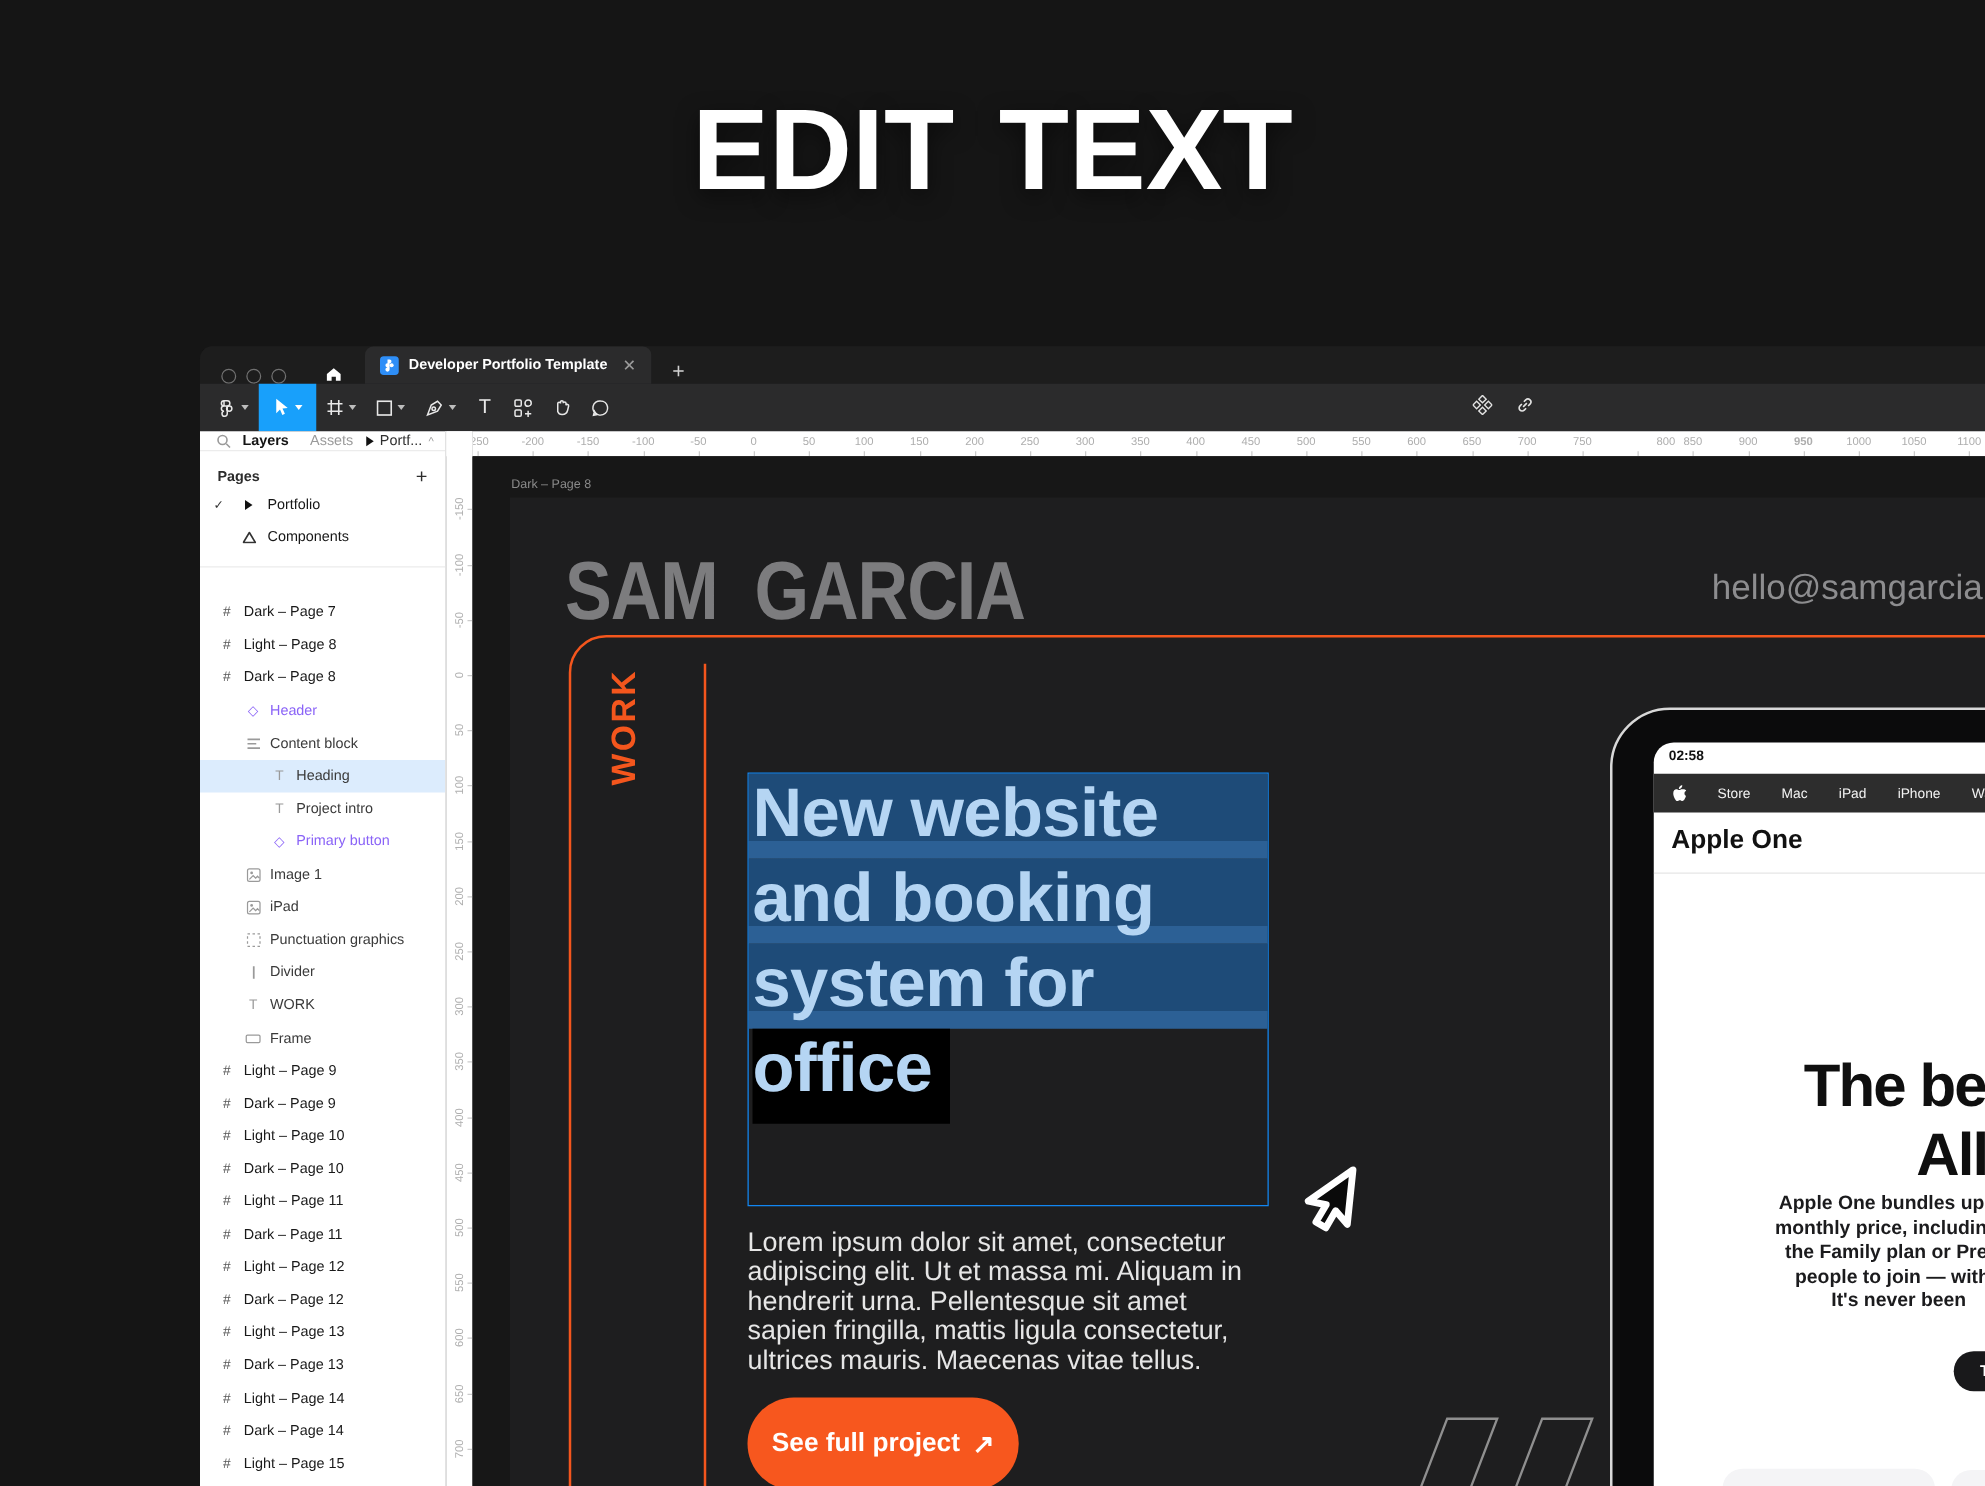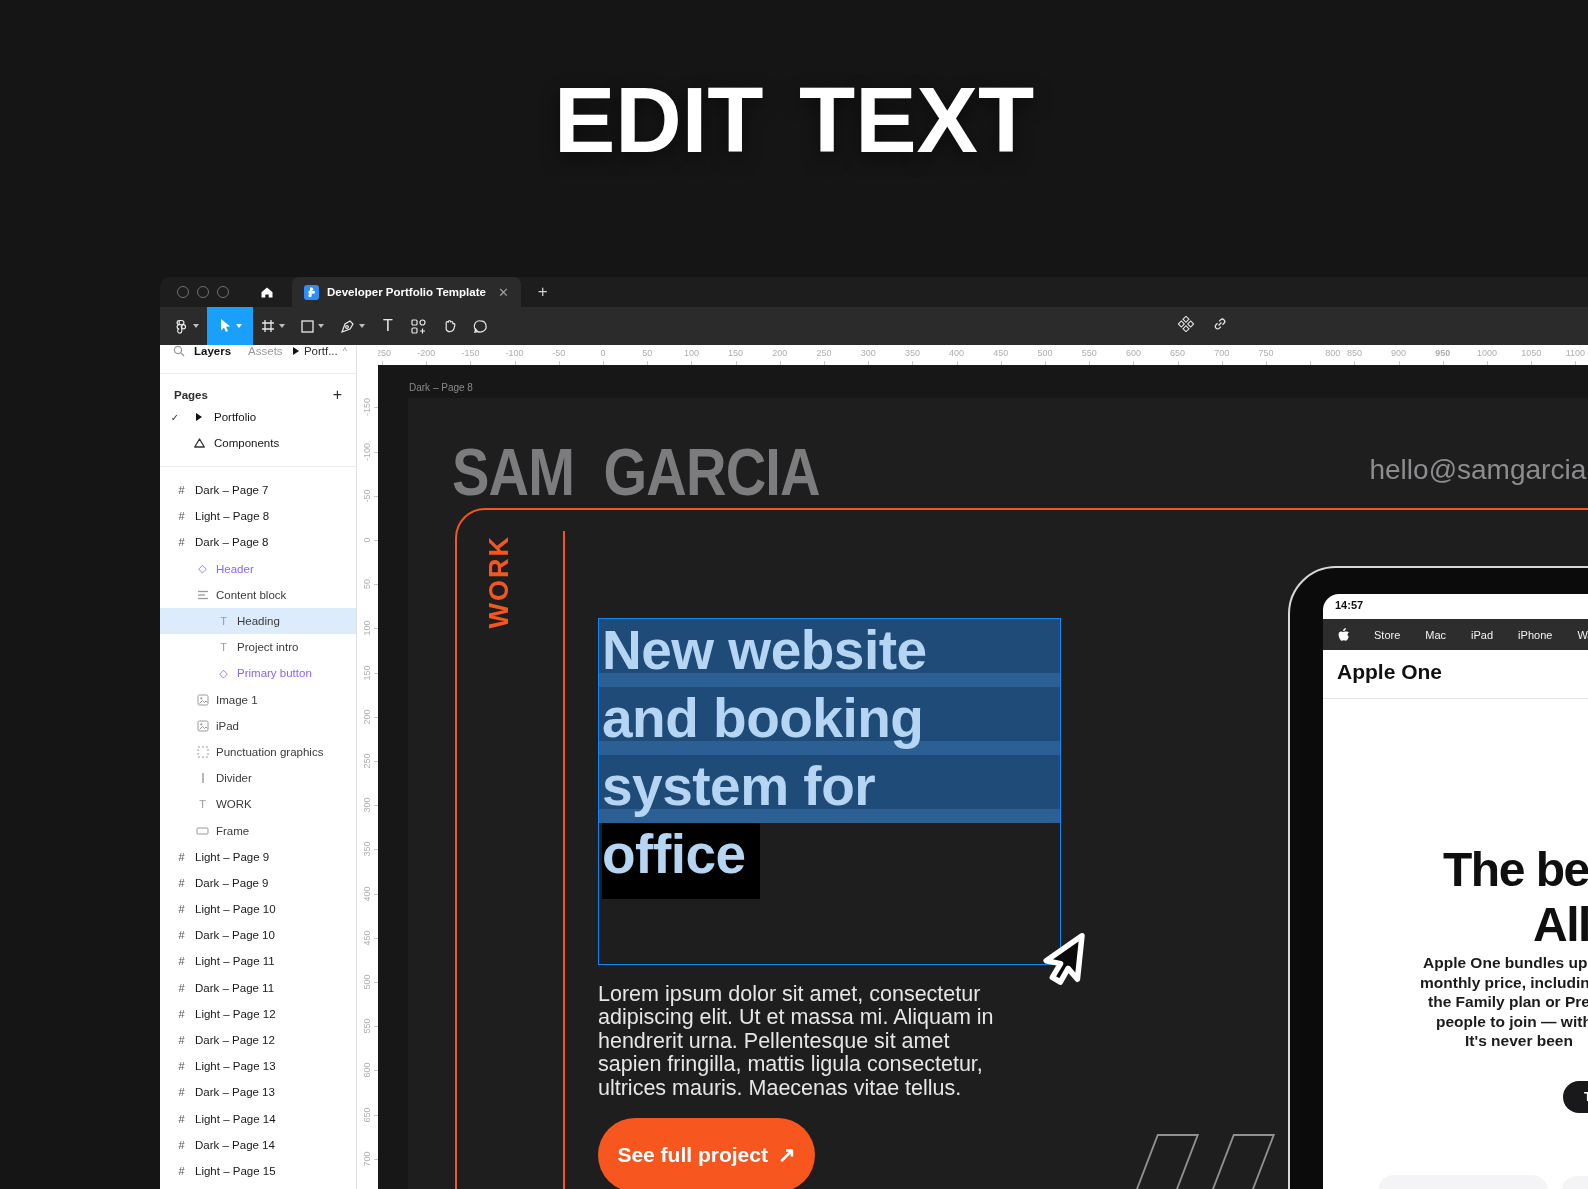--- a/index.html
+++ b/index.html
@@ -9,21 +9,21 @@
 
   
   .hero{position:absolute;left:0;top:68px;width:100%;text-align:center;
         font-size:92px;font-weight:900;letter-spacing:0px;word-spacing:10px;color:#fff;
         text-shadow:0 6px 18px rgba(0,0,0,.5)}
 
   
   .window{position:absolute;left:160px;top:277px;right:0;bottom:0;background:#1d1d1d;
           border-top-left-radius:10px;overflow:hidden}
   .titlebar{position:absolute;left:0;top:0;right:0;height:30px;background:#1d1d1d;
-            display:flex;align-items:center}
+            display:flex;align-items:flex-end}
   .traffic{display:flex;gap:8px;margin-left:17px}
   .light{width:12px;height:12px;border:1.5px solid #707070;border-radius:50%}
   .home-btn{margin-left:30px;display:flex;align-items:center}
   .tab{margin-left:17px;height:30px;background:#2b2b2c;display:flex;align-items:center;
        padding:0 12px;gap:8px;border-radius:7px 7px 0 0}
   .tab-icon{width:15px;height:15px;border-radius:3px;background:#2e8ef7;display:flex;
             align-items:center;justify-content:center}
   .tab-title{font-size:11.5px;font-weight:700;color:#fff;white-space:nowrap}
   .tab-close{color:#9b9b9b;font-size:13px;line-height:1;margin-left:4px}
   .newtab{color:#d0d0d0;font-size:17px;font-weight:400;margin-left:17px}
@@ -32,21 +32,21 @@
            display:flex;align-items:center}
   .tool{height:38px;display:flex;align-items:center;justify-content:center;padding:0 8px;gap:4px}
   .tool.active{background:#18a0fb}
   .chev{width:0;height:0;border-left:3.5px solid transparent;border-right:3.5px solid transparent;
         border-top:4px solid #bdbdbd}
   .tb-right{position:absolute;right:360px;top:0;height:38px;display:flex;align-items:center;gap:18px}
 
   
   .sidebar{position:absolute;left:0;top:68px;width:197px;bottom:0;background:#fff;
            border-right:1px solid #e2e2e2;font-size:11.5px;overflow:hidden}
-  .sb-head{height:29px;border-bottom:1px solid #ececec;display:flex;align-items:flex-start}
+  .sb-head{height:16px;border-bottom:1px solid #ececec;display:flex;align-items:center}
   .sb-search{margin-left:13px;display:flex}
   .sb-layers{margin-left:9px;font-weight:700;color:#141414}
   .sb-assets{margin-left:17px;color:#9a9a9a}
   .sb-pagetab{margin-left:auto;margin-right:9px;display:flex;align-items:center;gap:5px;color:#2f2f2f}
   .caret-r{width:0;height:0;border-top:4px solid transparent;border-bottom:4px solid transparent;
            border-left:6px solid #111}
   .caret-up{color:#9a9a9a;font-size:9px}
   .pages-head{margin:12px 14px 0 14px;display:flex;justify-content:space-between;align-items:center}
   .pages-lbl{font-weight:700;color:#2c2c2c}
   .plus{color:#2c2c2c;font-size:16px;font-weight:400}
@@ -82,21 +82,21 @@
 
   .sam{position:absolute;left:44px;top:36px;font-size:66px;font-weight:700;color:#7c7c7e;
        transform:scaleX(.85);transform-origin:0 0;white-space:pre;letter-spacing:-1px}
   .email{position:absolute;right:-6px;top:56px;font-size:28px;color:#8d8d8f;font-weight:500;white-space:nowrap}
   .o-frame{position:absolute;left:47px;top:110px;width:1560px;height:1160px;
            border:2px solid #f4561d;border-radius:30px}
   .o-divider{position:absolute;left:155px;top:133px;width:2px;height:1060px;background:#f4561d}
   .work{position:absolute;left:76px;top:137px;writing-mode:vertical-rl;transform:rotate(180deg);
         font-size:27px;font-weight:700;color:#f4561d;letter-spacing:2px}
 
-  .h-box{position:absolute;left:190px;top:220px;width:463px;height:347px;border:1.5px solid #1286f2}
+  .h-box{position:absolute;left:190px;top:220px;width:417px;height:347px;border:1.5px solid #1286f2}
   .h-line{height:68px;line-height:63px;font-size:55px;font-weight:700;color:#b5d5f3;
           letter-spacing:-.5px;padding-left:3px;white-space:nowrap;
           background:linear-gradient(180deg,#1e4b78 0,#1e4b78 54px,#2c6095 54px,#2c6095 68px)}
   .h-line.last{background:none}
   .h-line.last .band{display:inline-block;background:#000000;height:76px;padding-right:14px}
 
   .para{position:absolute;left:190px;top:585px;width:418px;font-size:21.5px;line-height:23.4px;
         color:#e6e6e6;font-weight:400}
   .cta{position:absolute;left:190px;top:720px;width:217px;height:74px;border-radius:37px;
        background:#f7571e;color:#fff;display:flex;align-items:center;justify-content:center;
@@ -534,21 +534,21 @@
         <div class="cta">
           <span>See full project</span>
           <span>↗</span>
         </div>
 
         <div class="slash s1"></div>
         <div class="slash s2"></div>
 
         <div class="ipad">
           <div class="screen">
-            <div class="time">14:57</div>
+            <div class="time">02:58</div>
             <div class="anav" id="apple-nav">
               <span style="display:flex">
                 <svg width="13" height="15" viewBox="0 0 13 15">
                     <path d="M9.1 3.2c-.5.6-1.3 1-2 1-.1-.8.3-1.6.7-2.1C8.3 1.5 9.2 1.1 9.8 1.1c.1.7-.2 1.5-.7 2.1zm.6 1.2c-1 0-1.9.6-2.4.6s-1.3-.6-2.2-.6C3.8 4.5 2.6 5.5 2.6 7.5c0 2.9 2 6.3 3.2 6.3.6 0 1.3-.6 2.1-.6.8 0 1.4.6 2.1.6 1 0 2.5-2.5 2.8-4.2-1.4-.6-1.9-3.3.3-4.1-.7-.9-1.8-1.1-2.4-1.1z" fill="#fff"></path>
                   </svg>
               </span>
             <span>Store</span>
                 <span>Mac</span>
                 <span>iPad</span>
                 <span>iPhone</span>

